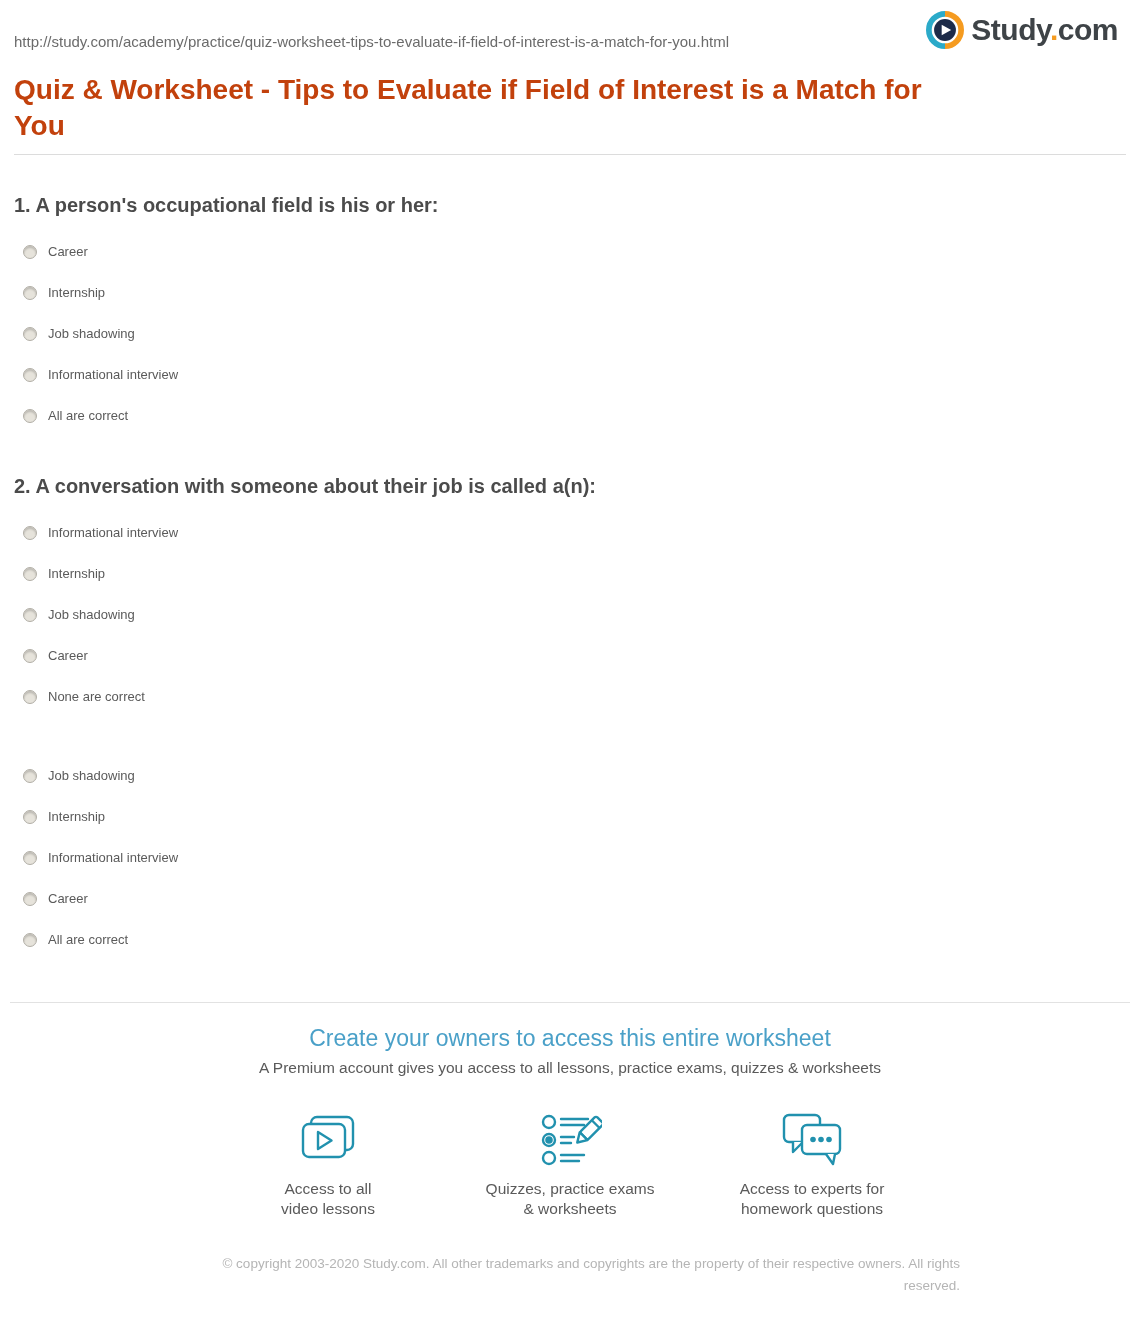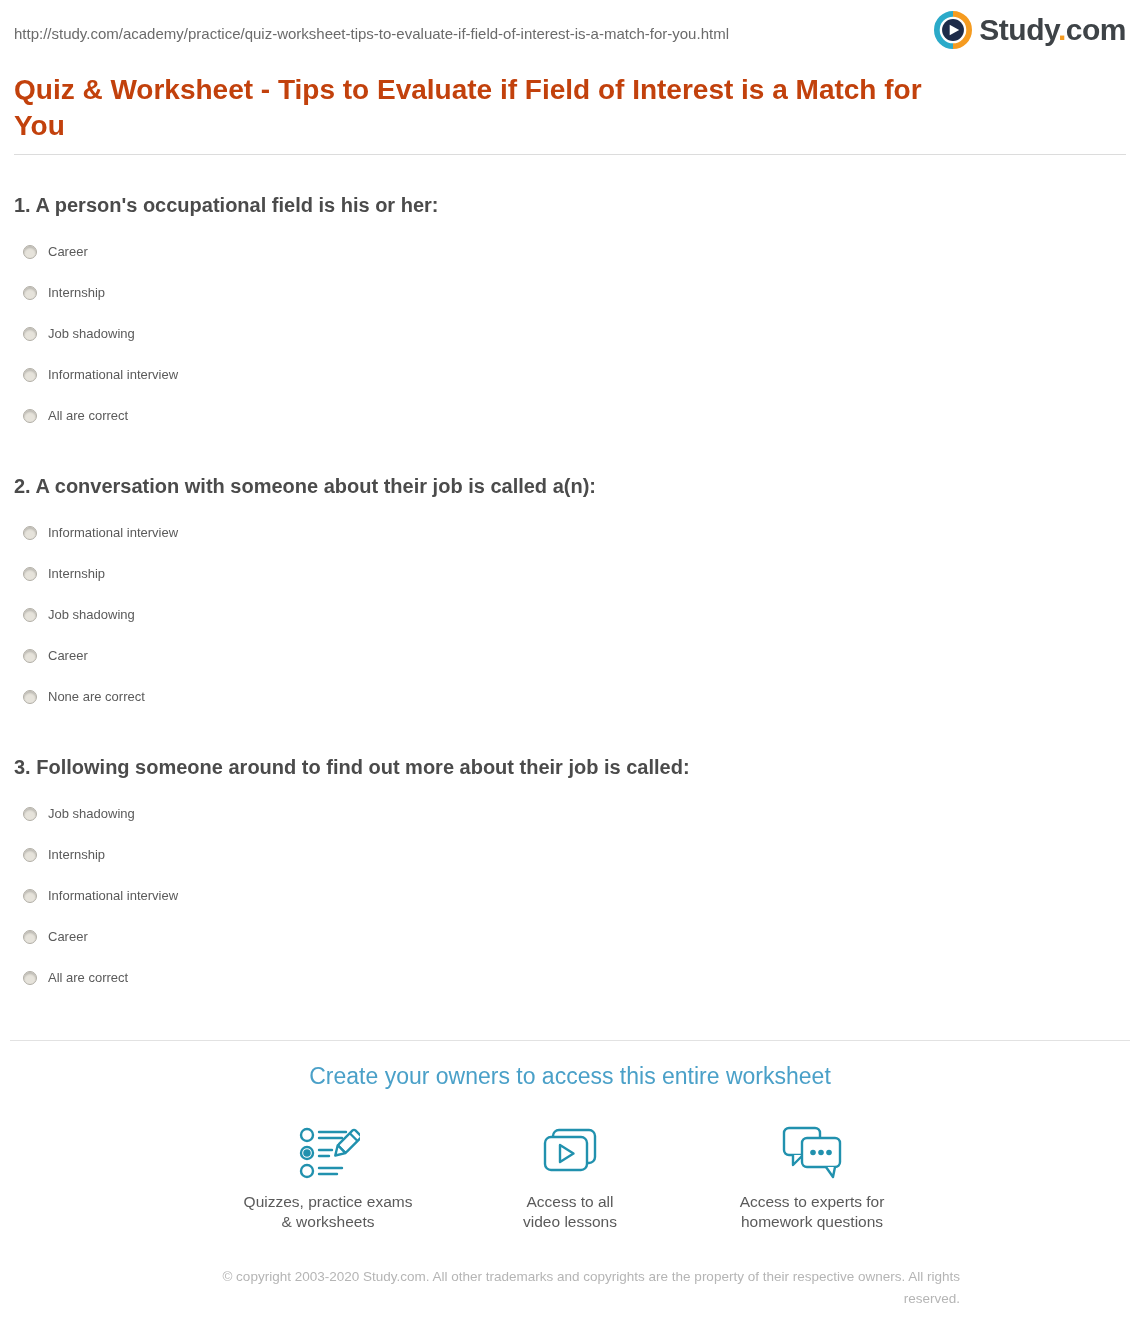--- a/index.html
+++ b/index.html
@@ -2,21 +2,21 @@
 <html><head>
 <meta charset="utf-8">
 <style>
   html,body{margin:0;padding:0;}
   body{
     width:1140px;height:1340px;overflow:hidden;background:#ffffff;
     font-family:"Liberation Sans", sans-serif;color:#555;
     position:relative;
   }
   
-  .top-bar{display:flex;justify-content:space-between;align-items:center;padding:10px 14px 0 14px;}
+  .top-bar{display:flex;justify-content:space-between;align-items:flex-end;padding:10px 22px 0 14px;}
   .url-text{font-size:15px;color:#6b6b6b;padding-top:6px;letter-spacing:0;}
   .logo{display:flex;align-items:center;gap:7px;cursor:pointer;}
   .logo-text{font-size:30px;font-weight:bold;color:#3e4347;letter-spacing:-0.5px;line-height:40px;}
   .logo-dot{color:#f59b20;}
   
   .page-title{
     margin:22px 14px 0 14px;max-width:930px;
     font-size:28px;line-height:36px;font-weight:bold;color:#c2410c;
   }
   .divider{border:none;border-top:1px solid #dcdcdc;margin:10px 14px 0 14px;}
@@ -115,21 +115,20 @@
         <span class="option-label">Career</span>
       </div>
     <div class="option-row">
         <span class="radio"></span>
         <span class="option-label">None are correct</span>
       </div>
   </div>
 </div>
 
 <div class="question">
-  <div class="q-heading"><span>3.</span> <span>Following someone around to find out more about their job is called:</span></div>
   <div class="options">
     <div class="option-row">
         <span class="radio"></span>
         <span class="option-label">Job shadowing</span>
       </div>
     <div class="option-row">
         <span class="radio"></span>
         <span class="option-label">Internship</span>
       </div>
     <div class="option-row">
@@ -144,22 +143,37 @@
         <span class="radio"></span>
         <span class="option-label">All are correct</span>
       </div>
   </div>
 </div>
 
 <hr class="divider-2">
 
 <div class="cta">
   <div class="cta-heading">Create your owners to access this entire worksheet</div>
+  <div class="cta-sub">A Premium account gives you access to all lessons, practice exams, quizzes &amp; worksheets</div>
 
   <div class="features">
+
+    <div class="feature">
+      <div class="feature-icon">
+        <svg width="60" height="56" viewBox="0 0 60 56">
+          <rect x="13" y="4" width="42" height="33" rx="6" fill="#ffffff" stroke="#2191ae" stroke-width="2.4"></rect>
+          <rect x="5" y="11" width="42" height="33" rx="6" fill="#ffffff" stroke="#2191ae" stroke-width="2.4"></rect>
+          <path d="M20 19 L33.5 27.5 L20 36 Z" fill="none" stroke="#2191ae" stroke-width="2.4" stroke-linejoin="round"></path>
+        </svg>
+      </div>
+      <div class="feature-label">
+        <div>Access to all</div>
+        <div>video lessons</div>
+      </div>
+    </div>
 
     <div class="feature">
       <div class="feature-icon">
         <svg width="64" height="58" viewBox="0 0 64 58">
           <g stroke="#2191ae" stroke-width="2.4" fill="none" stroke-linecap="round">
             <circle cx="11" cy="11" r="6"></circle>
             <circle cx="11" cy="29" r="6"></circle>
             <circle cx="11" cy="47" r="6"></circle>
             <circle cx="11" cy="29" r="2.6" fill="#2191ae"></circle>
             <line x1="23" y1="8" x2="50" y2="8"></line>
@@ -177,34 +191,20 @@
         </svg>
       </div>
       <div class="feature-label">
         <div>Quizzes, practice exams</div>
         <div>&amp; worksheets</div>
       </div>
     </div>
 
     <div class="feature">
       <div class="feature-icon">
-        <svg width="60" height="56" viewBox="0 0 60 56">
-          <rect x="13" y="4" width="42" height="33" rx="6" fill="#ffffff" stroke="#2191ae" stroke-width="2.4"></rect>
-          <rect x="5" y="11" width="42" height="33" rx="6" fill="#ffffff" stroke="#2191ae" stroke-width="2.4"></rect>
-          <path d="M20 19 L33.5 27.5 L20 36 Z" fill="none" stroke="#2191ae" stroke-width="2.4" stroke-linejoin="round"></path>
-        </svg>
-      </div>
-      <div class="feature-label">
-        <div>Access to all</div>
-        <div>video lessons</div>
-      </div>
-    </div>
-
-    <div class="feature">
-      <div class="feature-icon">
         <svg width="64" height="58" viewBox="0 0 64 58">
           <g stroke="#2191ae" stroke-width="2.4" fill="#ffffff" stroke-linejoin="round">
             <rect x="4" y="4" width="36" height="27" rx="5"></rect>
             <path d="M13 31 L13 41 L23 31"></path>
             <rect x="22" y="14" width="38" height="29" rx="5"></rect>
             <path d="M46 43 L53 53 L55 43"></path>
           </g>
           <circle cx="33" cy="28.5" r="2.8" fill="#2191ae"></circle>
           <circle cx="41" cy="28.5" r="2.8" fill="#2191ae"></circle>
           <circle cx="49" cy="28.5" r="2.8" fill="#2191ae"></circle>

